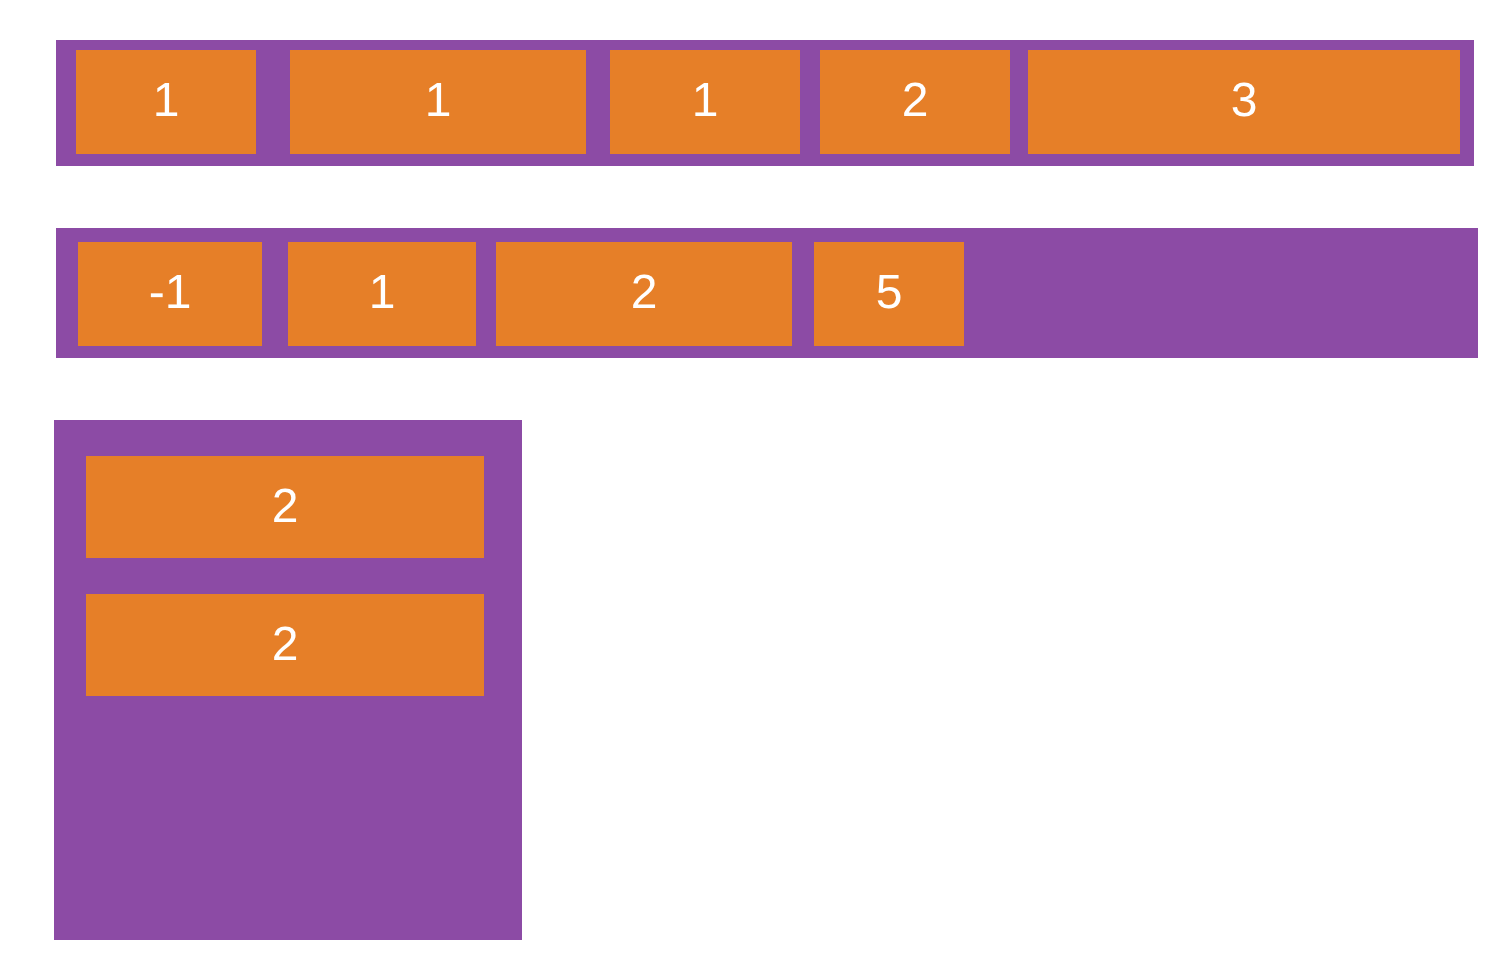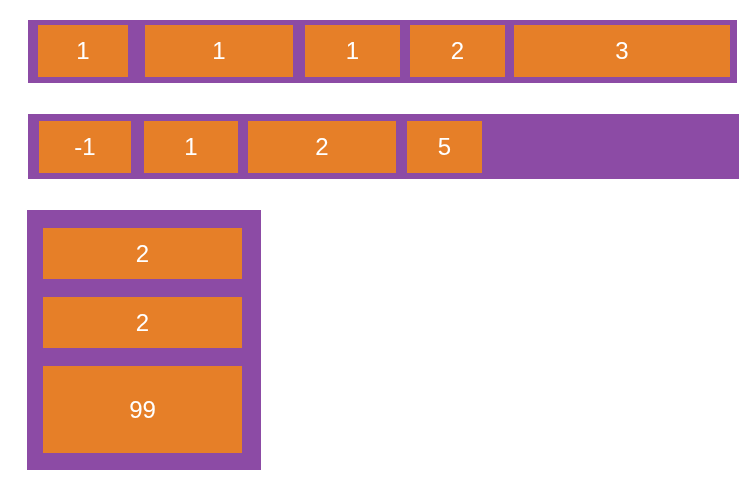--- a/index.html
+++ b/index.html
@@ -53,16 +53,15 @@
   <div class="flex-container" style="left:28px; top:114px; width:711px; height:65px;">
     <div class="flex-item" style="left:11px; top:7px; width:92px; height:52px;">-1</div>
     <div class="flex-item" style="left:116px; top:7px; width:94px; height:52px;">1</div>
     <div class="flex-item" style="left:220px; top:7px; width:148px; height:52px;">2</div>
     <div class="flex-item" style="left:379px; top:7px; width:75px; height:52px;">5</div>
   </div>
 
   <div class="flex-container" style="left:27px; top:210px; width:234px; height:260px;">
     <div class="flex-item" style="left:16px; top:18px; width:199px; height:51px;">2</div>
     <div class="flex-item" style="left:16px; top:87px; width:199px; height:51px;">2</div>
-    <div class="flex-item" style="left:16px; top:156px; width:199px; height:87px;">99</div>
   </div>
 
 </div>
 
 </body></html>

